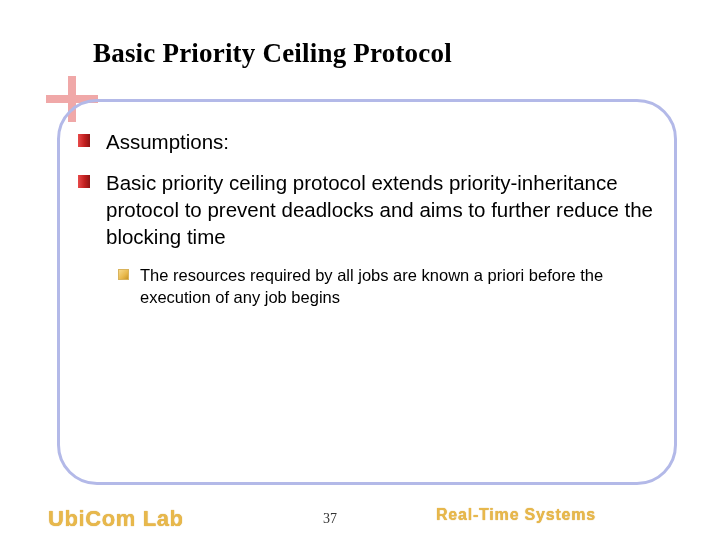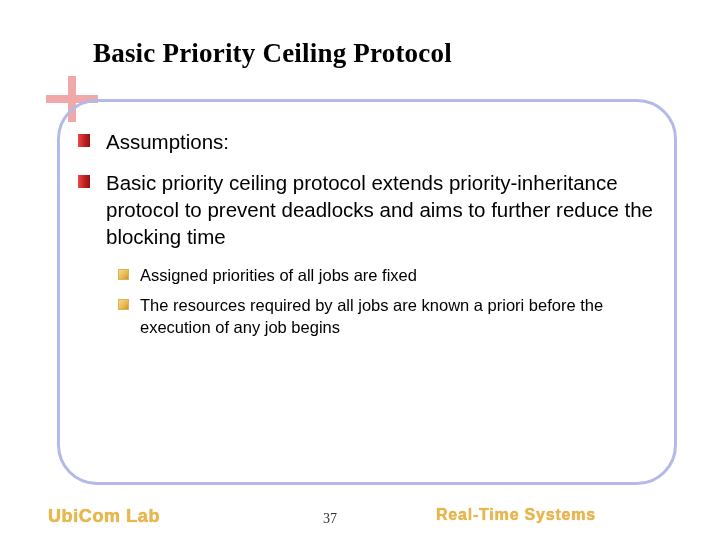--- a/index.html
+++ b/index.html
@@ -120,21 +120,21 @@
     margin-top: 2px;
   }
 
   
   #footer-left {
     position: absolute;
     left: 48px;
     top: 506px;
     font-family: "Liberation Sans", sans-serif;
     font-weight: bold;
-    font-size: 18px;
+    font-size: 22px;
     letter-spacing: 0.6px;
     color: #e8b84b;
     text-shadow: 0 0 1px #c99526;
   }
   #footer-right {
     position: absolute;
     right: 48px;
     top: 506px;
     font-family: "Liberation Sans", sans-serif;
     font-weight: bold;
@@ -176,24 +176,20 @@
     </div>
 
     <div class="l1">
       <span class="marker"></span>
       <span>Basic priority ceiling protocol extends priority-inheritance protocol to prevent deadlocks and aims to further reduce the blocking time</span>
     </div>
 
     <div class="sub-group">
       <div class="l2">
         <span class="marker2"></span>
-        <span>Assigned priorities of all jobs are fixed</span>
-      </div>
-      <div class="l2">
-        <span class="marker2"></span>
         <span>The resources required by all jobs are known a priori before the execution of any job begins</span>
       </div>
     </div>
 
   </div>
 
   <div id="footer-left">UbiCom Lab</div>
   <div id="page-number">37</div>
   <div id="footer-right">Real-Time Systems</div>
 

